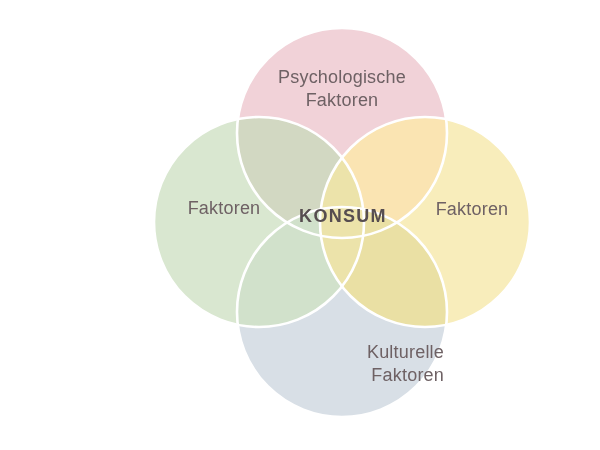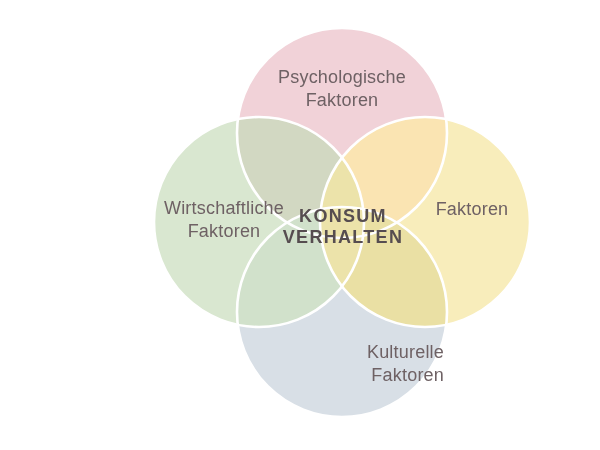--- a/index.html
+++ b/index.html
@@ -97,31 +97,29 @@
       <circle cx="298" cy="312" r="105"></circle>
     </g>
   </svg>
 
   <div class="label label-top" style="color: rgb(110, 97, 100);">
     <span>Psychologische</span>
     <span>Faktoren</span>
   </div>
 
   <div class="label label-left" style="color: rgb(110, 97, 100);">
-    <span>Wirtschaftliche</span>
     <span>Faktoren</span>
   </div>
 
   <div class="label label-right" style="color: rgb(110, 97, 100);">
     <span>Faktoren</span>
   </div>
 
   <div class="label label-bottom" style="color: rgb(110, 97, 100);">
     <span>Kulturelle</span>
     <span>Faktoren</span>
   </div>
 
   <div class="center-label" style="color: rgb(86, 77, 80);">
     <span>KONSUM</span>
-    <span>VERHALTEN</span>
   </div>
 
 </div>
 
 </body></html>

